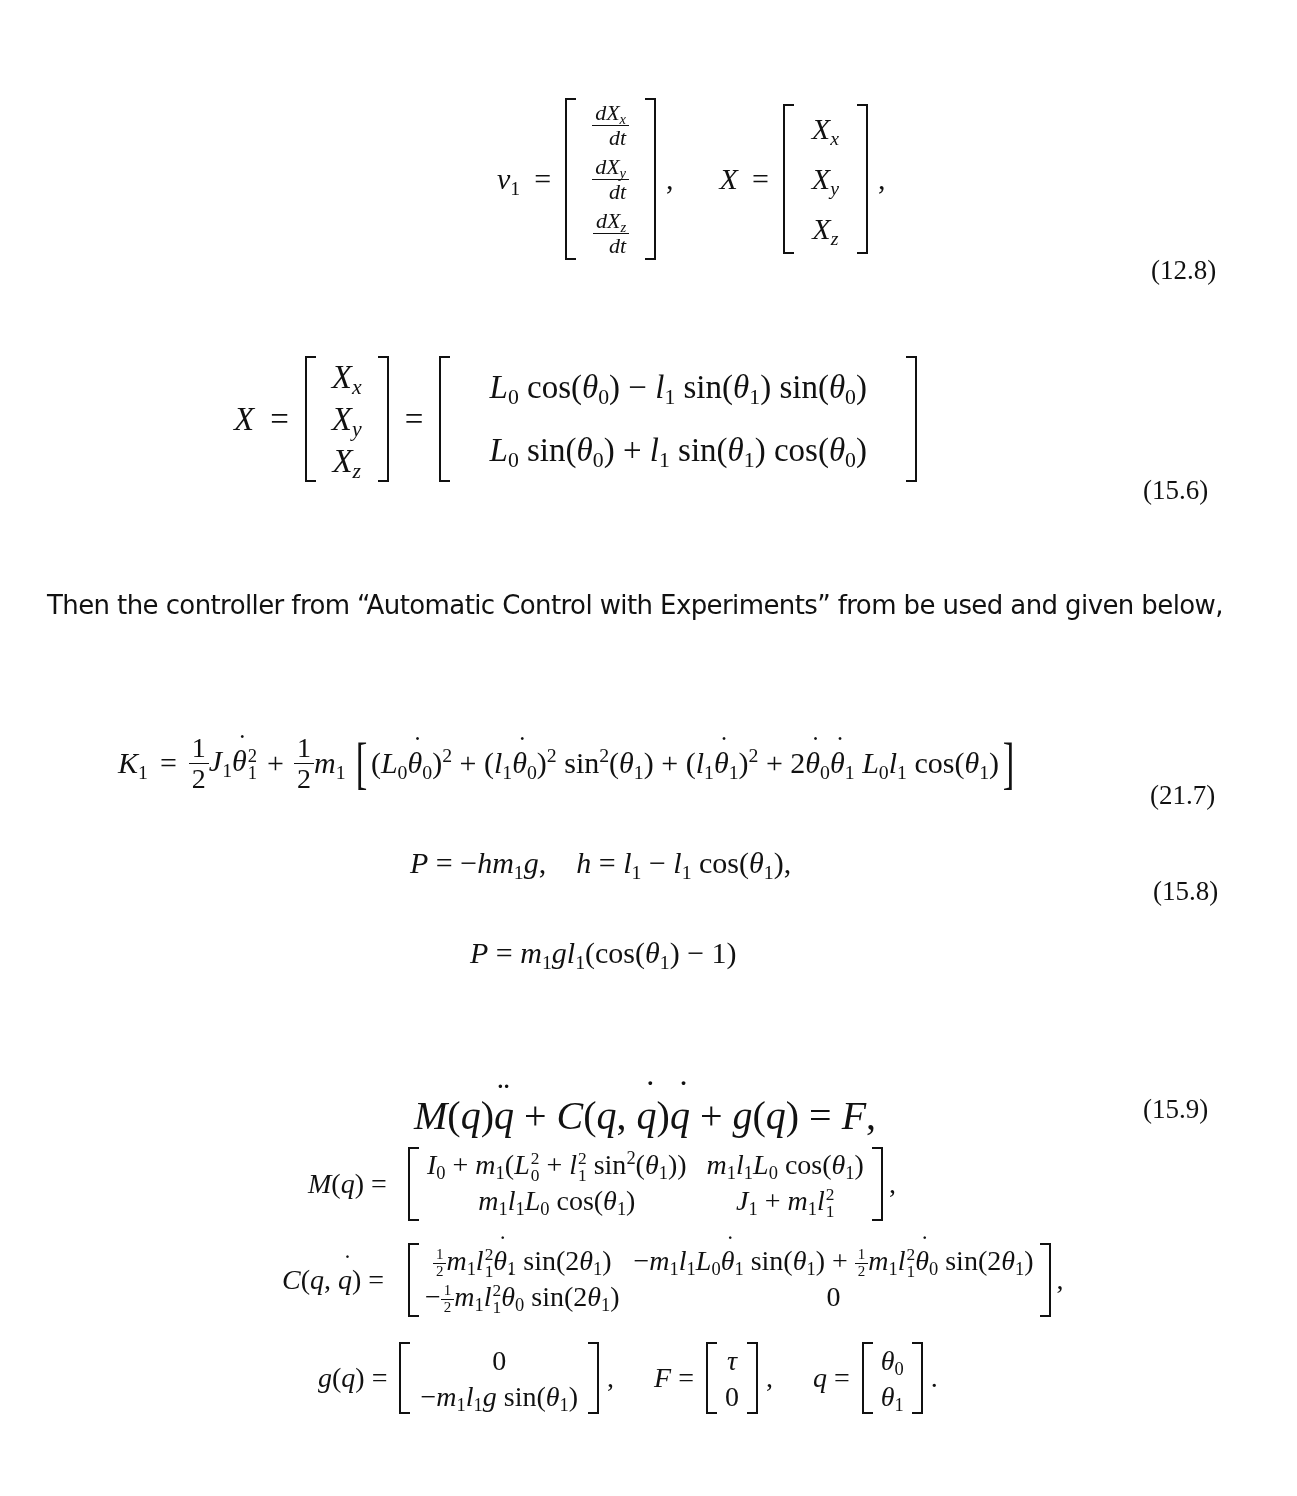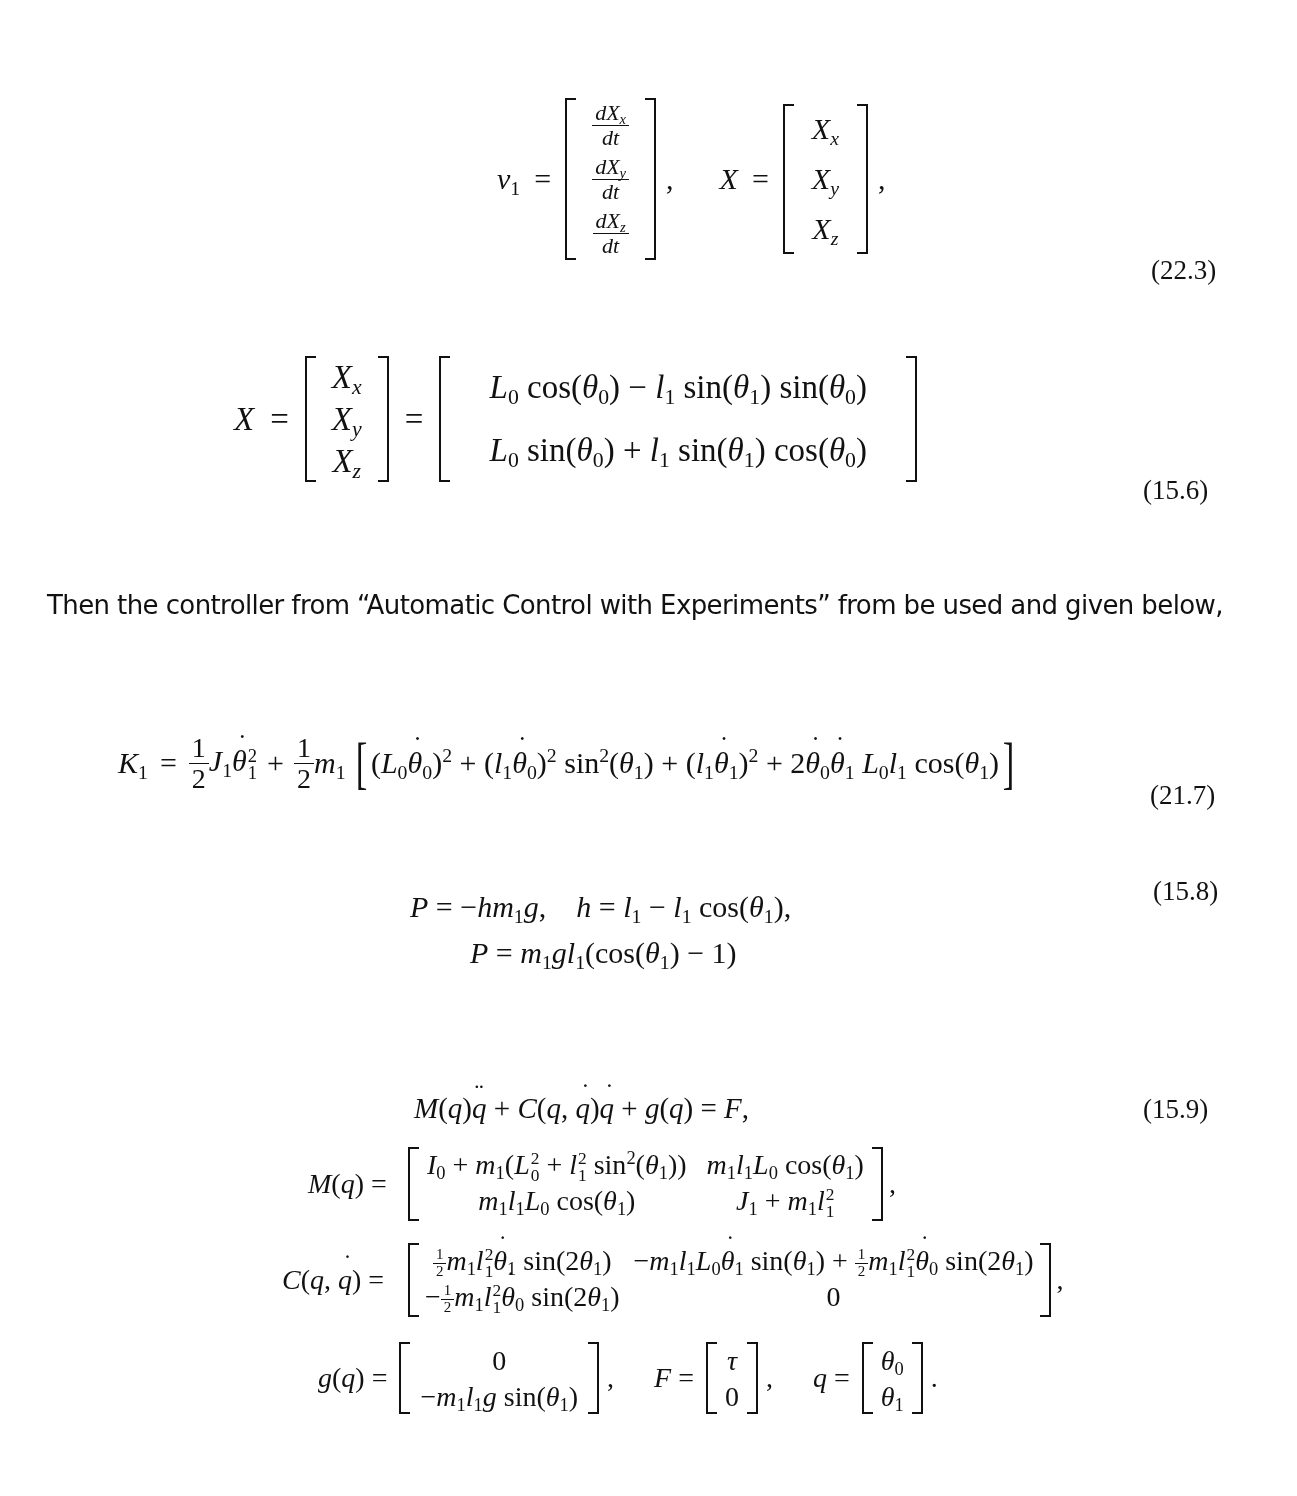--- a/index.html
+++ b/index.html
@@ -15,21 +15,21 @@
   .supsub { display: inline-flex; flex-direction: column; vertical-align: middle; font-size: 0.62em; line-height: 0.95; margin-left: 1px; }
   .dot { position: relative; display: inline-block; }
   .dot::before { content: "\02D9"; position: absolute; left: 38%; top: -0.55em; font-style: normal; font-size: 0.9em; }
   .ddot::before { content: "\00A8"; position: absolute; left: 18%; top: -0.5em; font-style: normal; font-size: 0.9em; }
   .bmat { display: inline-flex; align-items: stretch; vertical-align: middle; }
   .br { width: 9px; border: 2.2px solid #111; }
   .br.l { border-right: none; }
   .br.r { border-left: none; }
   .cells { display: flex; flex-direction: column; justify-content: space-around; padding: 0 14px; }
   .cell { text-align: center; white-space: nowrap; }
-  .frac { display: inline-flex; flex-direction: column; align-items: center; vertical-align: middle; line-height: 1.05; }
+  .frac { display: inline-flex; flex-direction: column; align-items: flex-end; vertical-align: middle; line-height: 1.05; }
   .frac .num { border-bottom: 1.6px solid #111; padding: 0 3px; }
   .frac .den { padding: 0 3px; }
   .row { display: flex; align-items: center; white-space: nowrap; }
   .tall-br { font-family: "Liberation Serif", serif; font-size: 58px; transform: scaleX(0.6); display: inline-block; line-height: 1; vertical-align: middle; }
   .grid2 { display: grid; grid-template-columns: auto auto; column-gap: 20px; }
 </style>
 </head>
 <body>
 
 <div class="abs m row" style="left:497px; top:96px; height:166px; font-size:30px;">
@@ -60,21 +60,21 @@
     <span class="br l"></span>
     <span class="cells it" style="padding:0 18px;">
       <span class="cell"><span>X</span><sub>x</sub></span>
       <span class="cell"><span>X</span><sub>y</sub></span>
       <span class="cell"><span>X</span><sub>z</sub></span>
     </span>
     <span class="br r"></span>
   </span>
   <span style="margin-left:10px;">,</span>
 </div>
-<div class="eqnum" style="left:1151px; top:255px;">(22.3)</div>
+<div class="eqnum" style="left:1151px; top:255px;">(12.8)</div>
 
 <div class="abs m row" style="left:234px; top:354px; height:130px; font-size:33px;">
   <span class="it">X</span>
   <span style="margin:0 16px;">=</span>
   <span class="bmat" style="height:126px;">
     <span class="br l"></span>
     <span class="cells it" style="padding:0 16px; line-height:1.1;">
       <span class="cell"><span>X</span><sub>x</sub></span>
       <span class="cell"><span>X</span><sub>y</sub></span>
       <span class="cell"><span>X</span><sub>z</sub></span>
@@ -111,29 +111,29 @@
       <span class="num">1</span>
       <span class="den">2</span>
     </span>
   <span class="it"><span>m</span><sub class="rm">1</sub></span>
   <span class="tall-br" style="margin-left:6px;">[</span>
   <span>(<i>L</i><sub>0</sub><i class="dot">θ</i><sub>0</sub>)<sup>2</sup> + (<i>l</i><sub>1</sub><i class="dot">θ</i><sub>0</sub>)<sup>2</sup> sin<sup>2</sup>(<i>θ</i><sub>1</sub>) + (<i>l</i><sub>1</sub><i class="dot">θ</i><sub>1</sub>)<sup>2</sup> + 2<i class="dot">θ</i><sub>0</sub><i class="dot">θ</i><sub>1</sub> <i>L</i><sub>0</sub><i>l</i><sub>1</sub> cos(<i>θ</i><sub>1</sub>)</span>
   <span class="tall-br">]</span>
 </div>
 <div class="eqnum" style="left:1150px; top:780px;">(21.7)</div>
 
-<div class="abs m" style="left:410px; top:846px; font-size:30px; white-space:nowrap;margin-top:44px;">
+<div class="abs m" style="left:410px; top:846px; font-size:30px; white-space:nowrap;">
   <i>P</i> = −<i>hm</i><sub>1</sub><i>g</i>,&nbsp;&nbsp;&nbsp;&nbsp;<i>h</i> = <i>l</i><sub>1</sub> − <i>l</i><sub>1</sub> cos(<i>θ</i><sub>1</sub>),
 </div>
 <div class="eqnum" style="left:1153px; top:876px;">(15.8)</div>
 <div class="abs m" style="left:470px; top:936px; font-size:30px; white-space:nowrap;">
   <i>P</i> = <i>m</i><sub>1</sub><i>gl</i><sub>1</sub>(cos(<i>θ</i><sub>1</sub>) − 1)
 </div>
 
-<div class="abs m" style="left:414px; top:1092px; font-size:29px; white-space:nowrap;">
+<div class="abs m" style="left:414px; top:1092px; font-size:40px; white-space:nowrap;">
   <i>M</i>(<i>q</i>)<i class="dot ddot">q</i> + <i>C</i>(<i>q</i>, <i class="dot">q</i>)<i class="dot">q</i> + <i>g</i>(<i>q</i>) = <i>F</i>,
 </div>
 <div class="eqnum" style="left:1143px; top:1094px;">(15.9)</div>
 
 <div class="abs m row" style="left:308px; top:1146px; height:76px; font-size:28px;">
   <span style="width:100px;"><i>M</i>(<i>q</i>) =</span>
   <span class="bmat" style="height:74px;">
     <span class="br l"></span>
     <span class="cells" style="padding:0 8px; line-height:1.2;">
       <span class="grid2">

